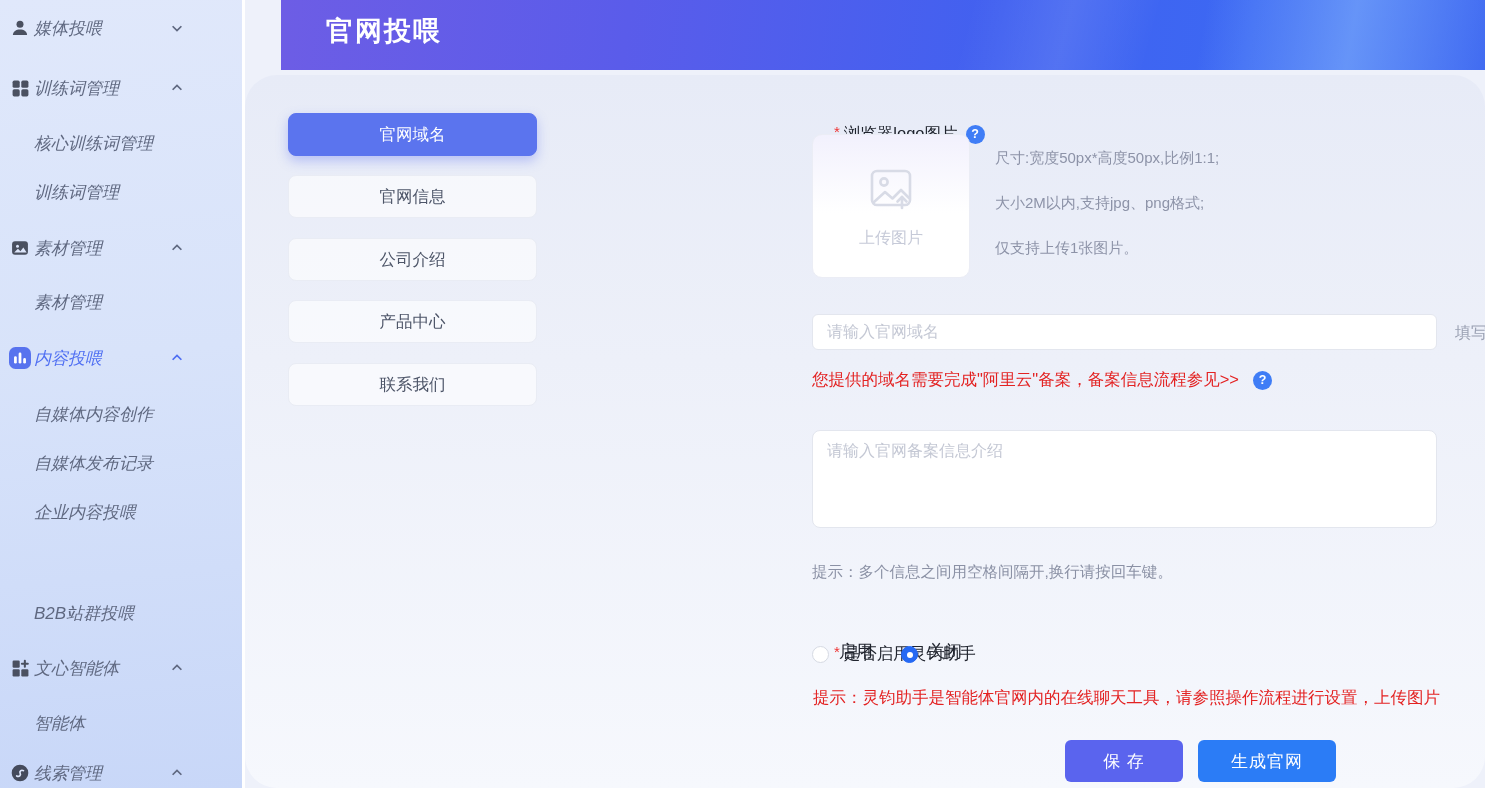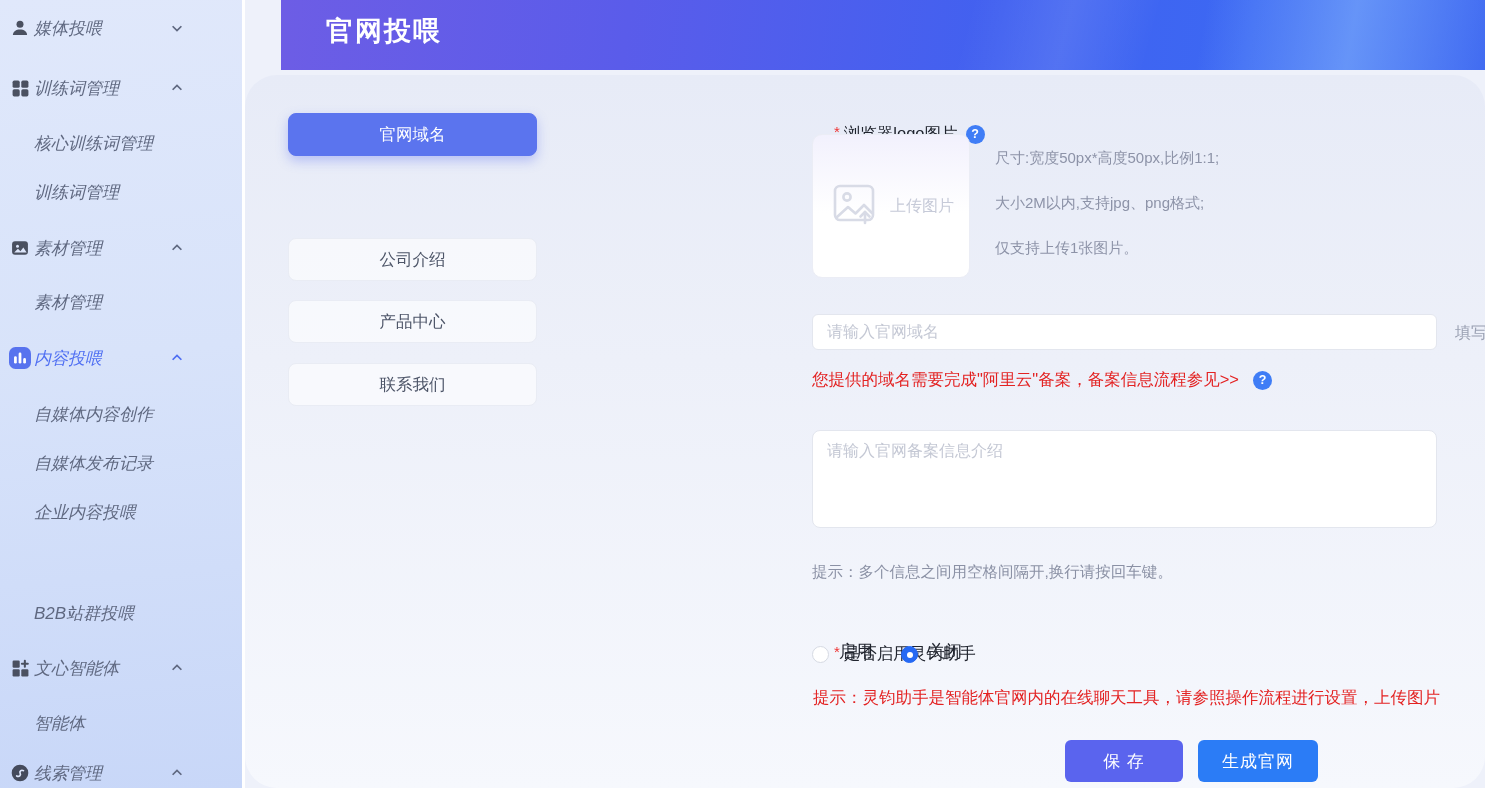--- a/index.html
+++ b/index.html
@@ -73,21 +73,21 @@
     display:inline-flex; align-items:center; justify-content:center;
     width:19px; height:19px; border-radius:50%; background:#3f7df6;
     color:#fff; font-size:12.5px; font-weight:bold; margin-left:8px; cursor:pointer; flex:0 0 auto;
   }
 
   
   .upload-box {
     position:absolute; left:812px; top:134px; width:158px; height:144px;
     background:linear-gradient(180deg,#f2f1fd 0%,#ffffff 55%);
     border:1px solid #ebedf5; border-radius:10px; cursor:pointer;
-    display:flex; flex-direction:row; align-items:center; justify-content:center; gap:10px;font-family:Liberation Serif, serif;
+    display:flex; flex-direction:column; align-items:center; justify-content:center; gap:10px;font-family:Liberation Serif, serif;
   }
   .upload-box .up-text { color:#c6cad8; font-size:16px; }
   .upload-rules { position:absolute; left:995px; color:#8d93a8; font-size:15px; white-space:nowrap; }
 
   
   .text-input {
     position:absolute; left:812px; top:314px; width:625px; height:36px;
     background:#fff; border:1px solid #e3e6ee; border-radius:6px;
     padding:0 14px; font-size:16px; color:#333; outline:none;
     font-family:"Liberation Sans","DejaVu Sans",sans-serif;
@@ -114,21 +114,21 @@
   }
   .radio-opt.checked .radio-dot::after { content:""; width:6px; height:6px; border-radius:50%; background:#fff; }
 
   
   .btn {
     position:absolute; top:665px; height:42px; border:none; border-radius:6px;
     color:#fff; font-size:17px; cursor:pointer; letter-spacing:1px;
     font-family:"Liberation Sans","DejaVu Sans",sans-serif;
   }
   .btn-save { left:820px; width:118px; background:#5a64ee; }
-  .btn-gen  { left:953px; width:120px; background:#2b7cf6; }
+  .btn-gen  { left:953px; width:138px; background:#2b7cf6; }
 </style>
 </head>
 <body>
 
 <aside class="sidebar">
 
   <div class="nav-row" style="top:8px">
     <span class="nav-icon">
       <svg width="20" height="20" viewBox="0 0 24 24">
           <circle cx="12" cy="7.5" r="4.2" fill="#4a5060"></circle>
@@ -262,20 +262,23 @@
 </aside>
 
 <header class="banner">
   <h1>官网投喂</h1>
 </header>
 
 <main class="panel">
 
   <div class="tab active" style="top:38px">
       <span>官网域名</span>
+    </div>
+  <div class="tab" style="top:100px">
+      <span>官网信息</span>
     </div>
   <div class="tab" style="top:163px">
       <span>公司介绍</span>
     </div>
   <div class="tab" style="top:225px">
       <span>产品中心</span>
     </div>
   <div class="tab" style="top:288px">
       <span>联系我们</span>
     </div>

